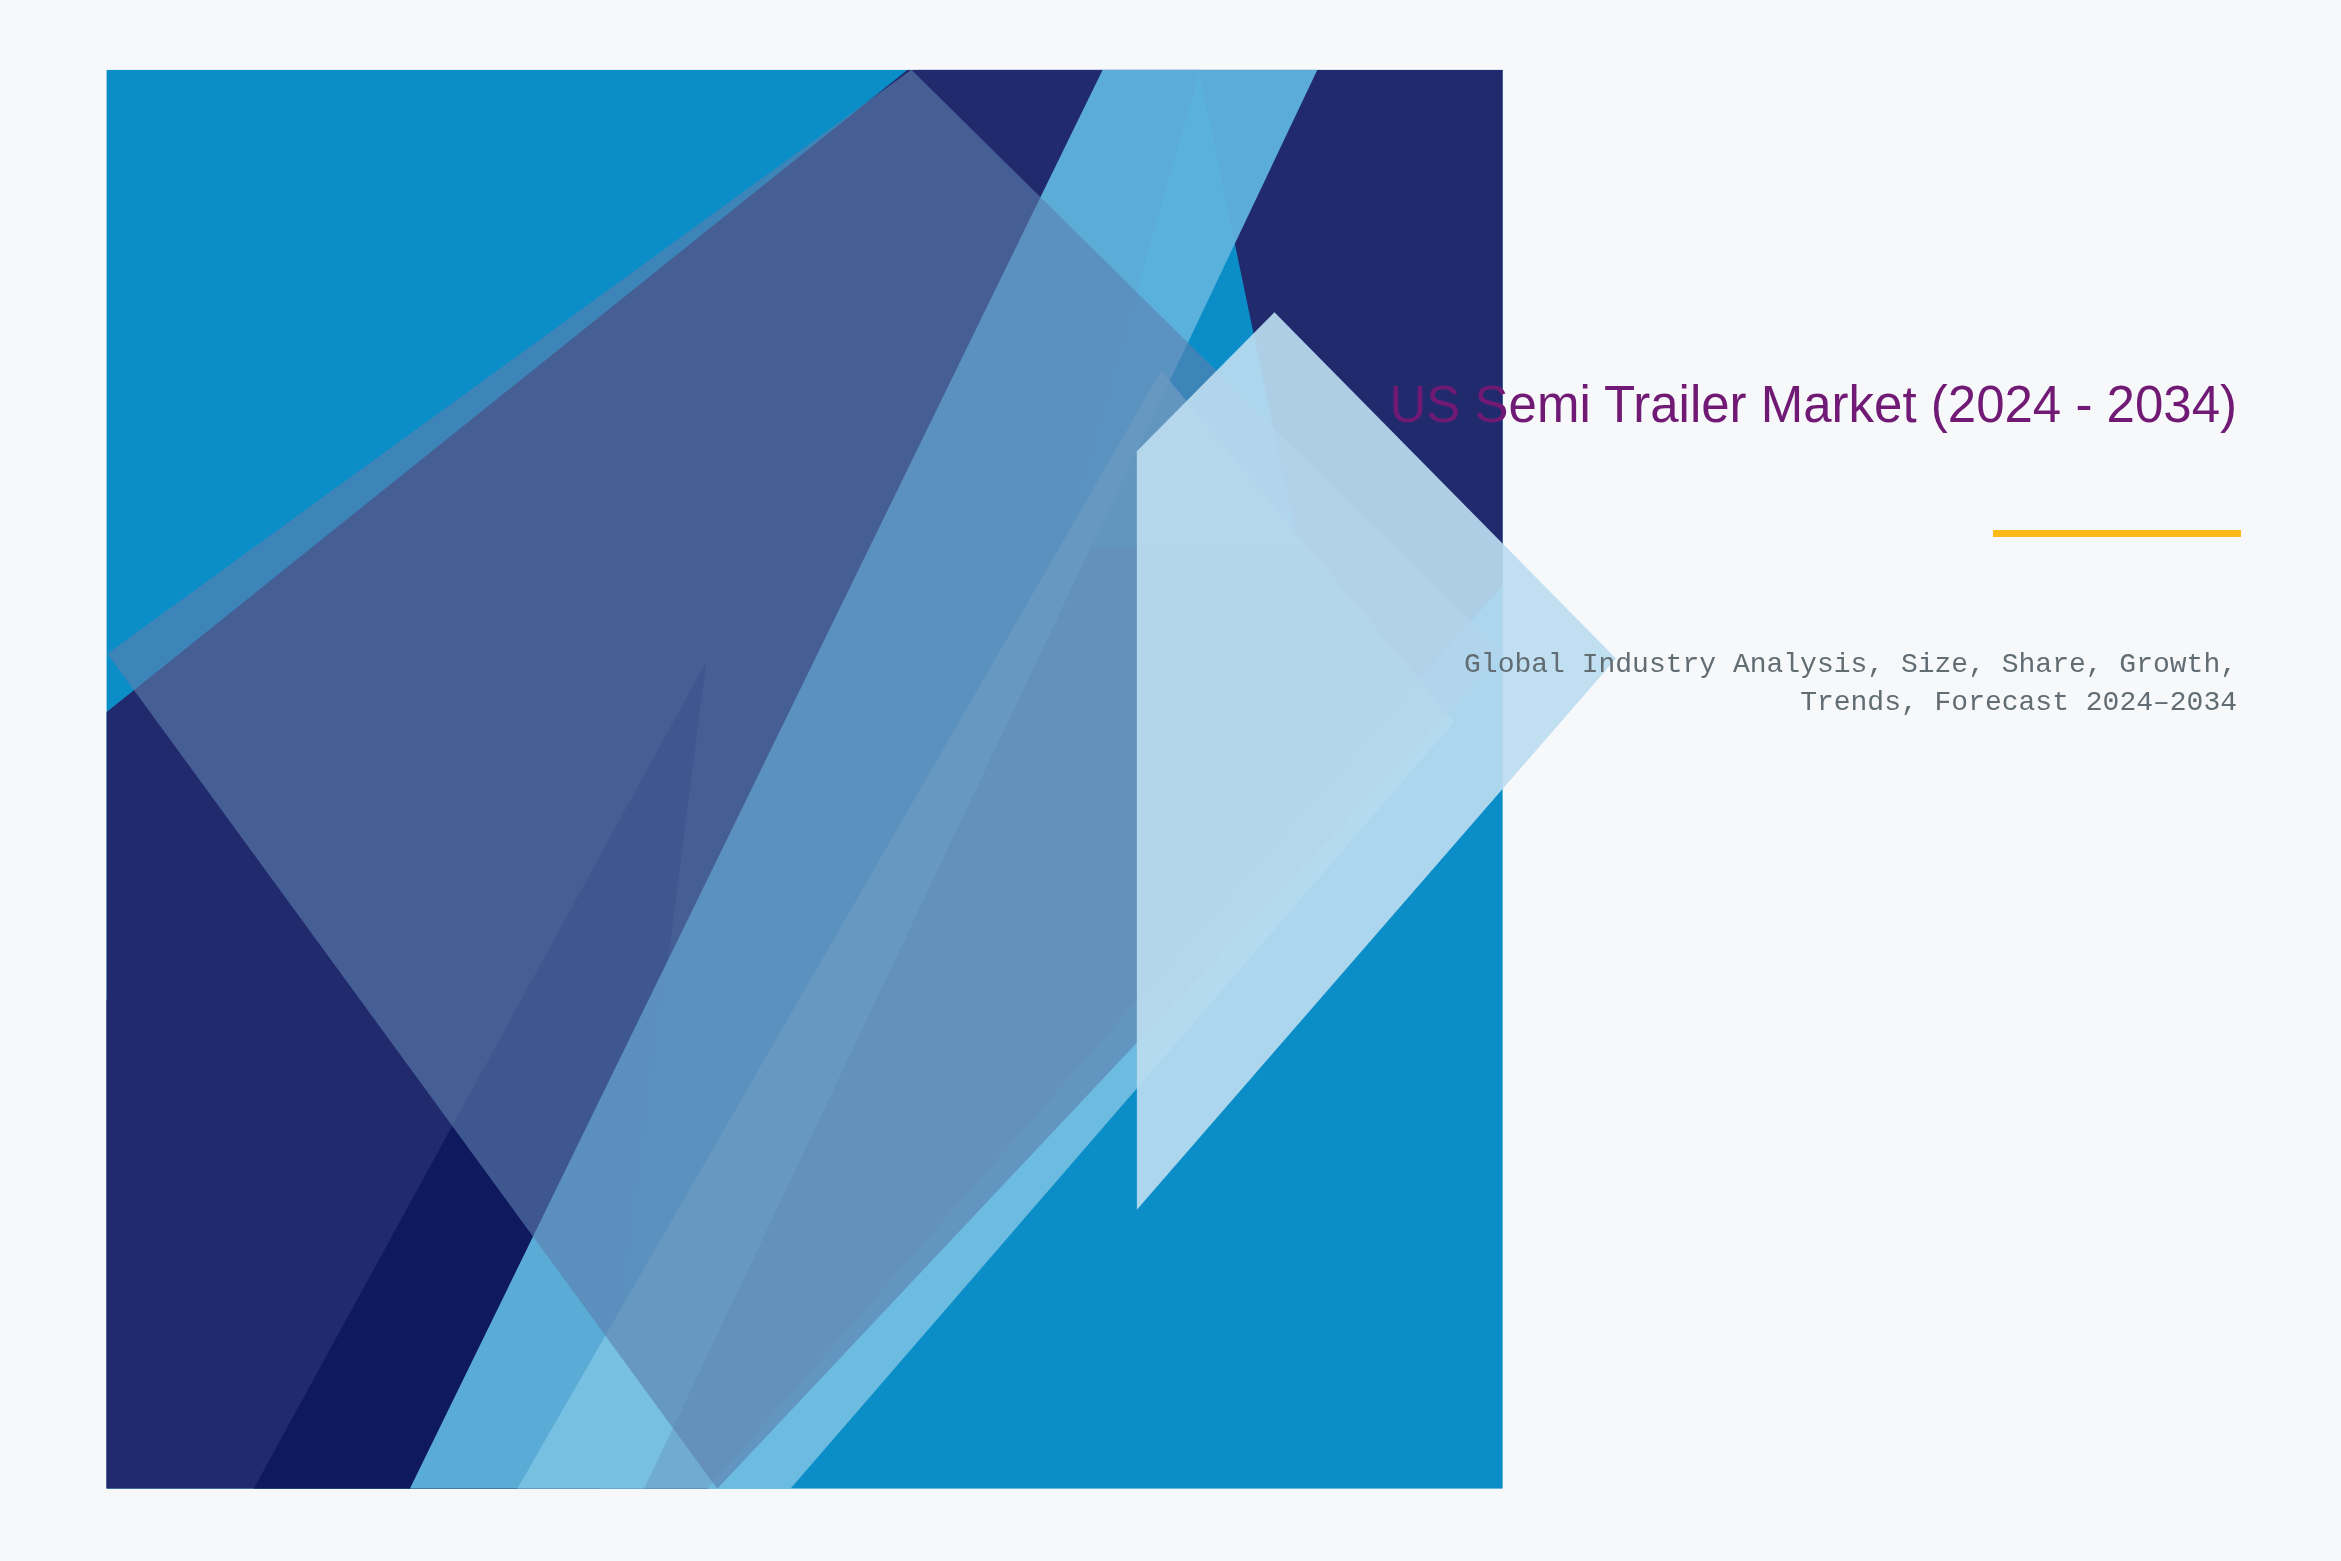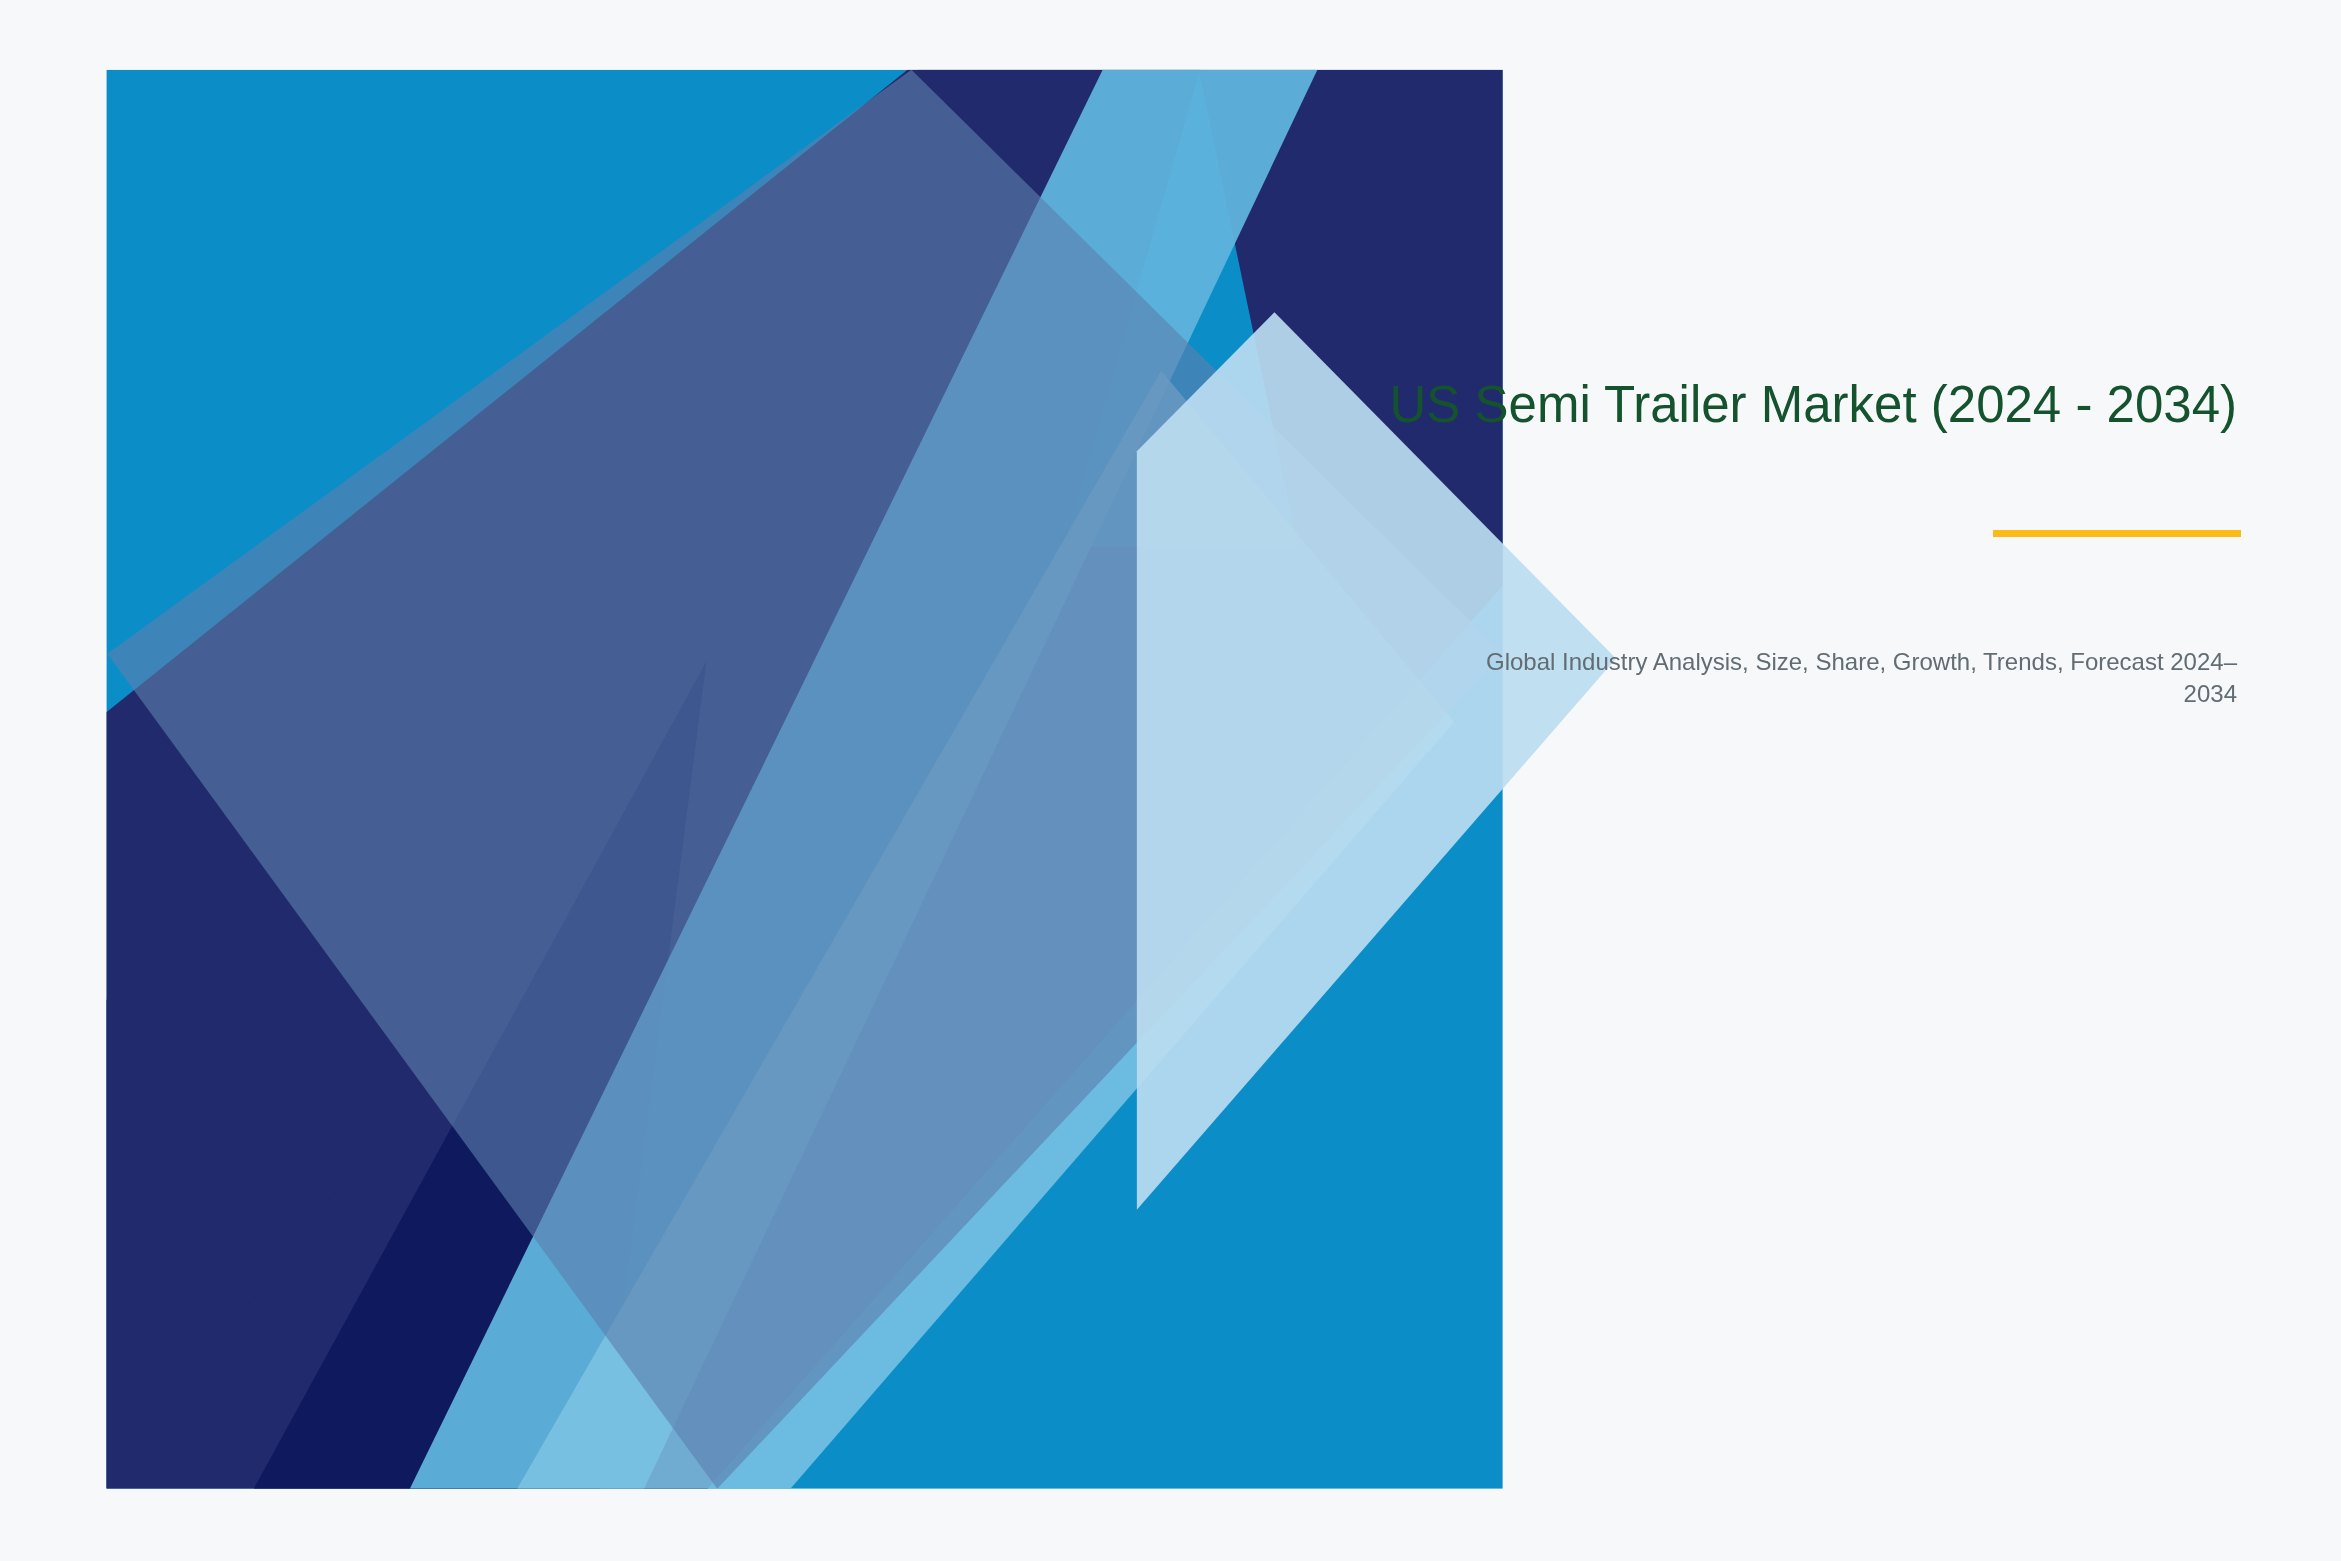--- a/index.html
+++ b/index.html
@@ -63,36 +63,36 @@
 
   #page-title {
     position: relative;
     z-index: 2;
     margin: 0;
     font-family: "Liberation Sans", sans-serif;
     font-size: 51px;
     font-weight: 400;
     line-height: 1.32;
     letter-spacing: 0px;
-    color: #14532d;
+    color: #701a75;
     text-align: right;
   }
 
   #subtitle-block {
     position: absolute;
     left: 1456px;
     top: 646px;
     width: 781px;
     text-align: right;
   }
 
   #page-subtitle {
     margin: 0;
-    font-family: Liberation Sans, sans-serif;
-    font-size: 24px;
+    font-family: Liberation Mono, monospace;
+    font-size: 28px;
     font-weight: 400;
     line-height: 1.34;
     color: #616c73;
     text-align: right;
   }
 </style>
 </head>
 <body>
 
 <div id="cover">

